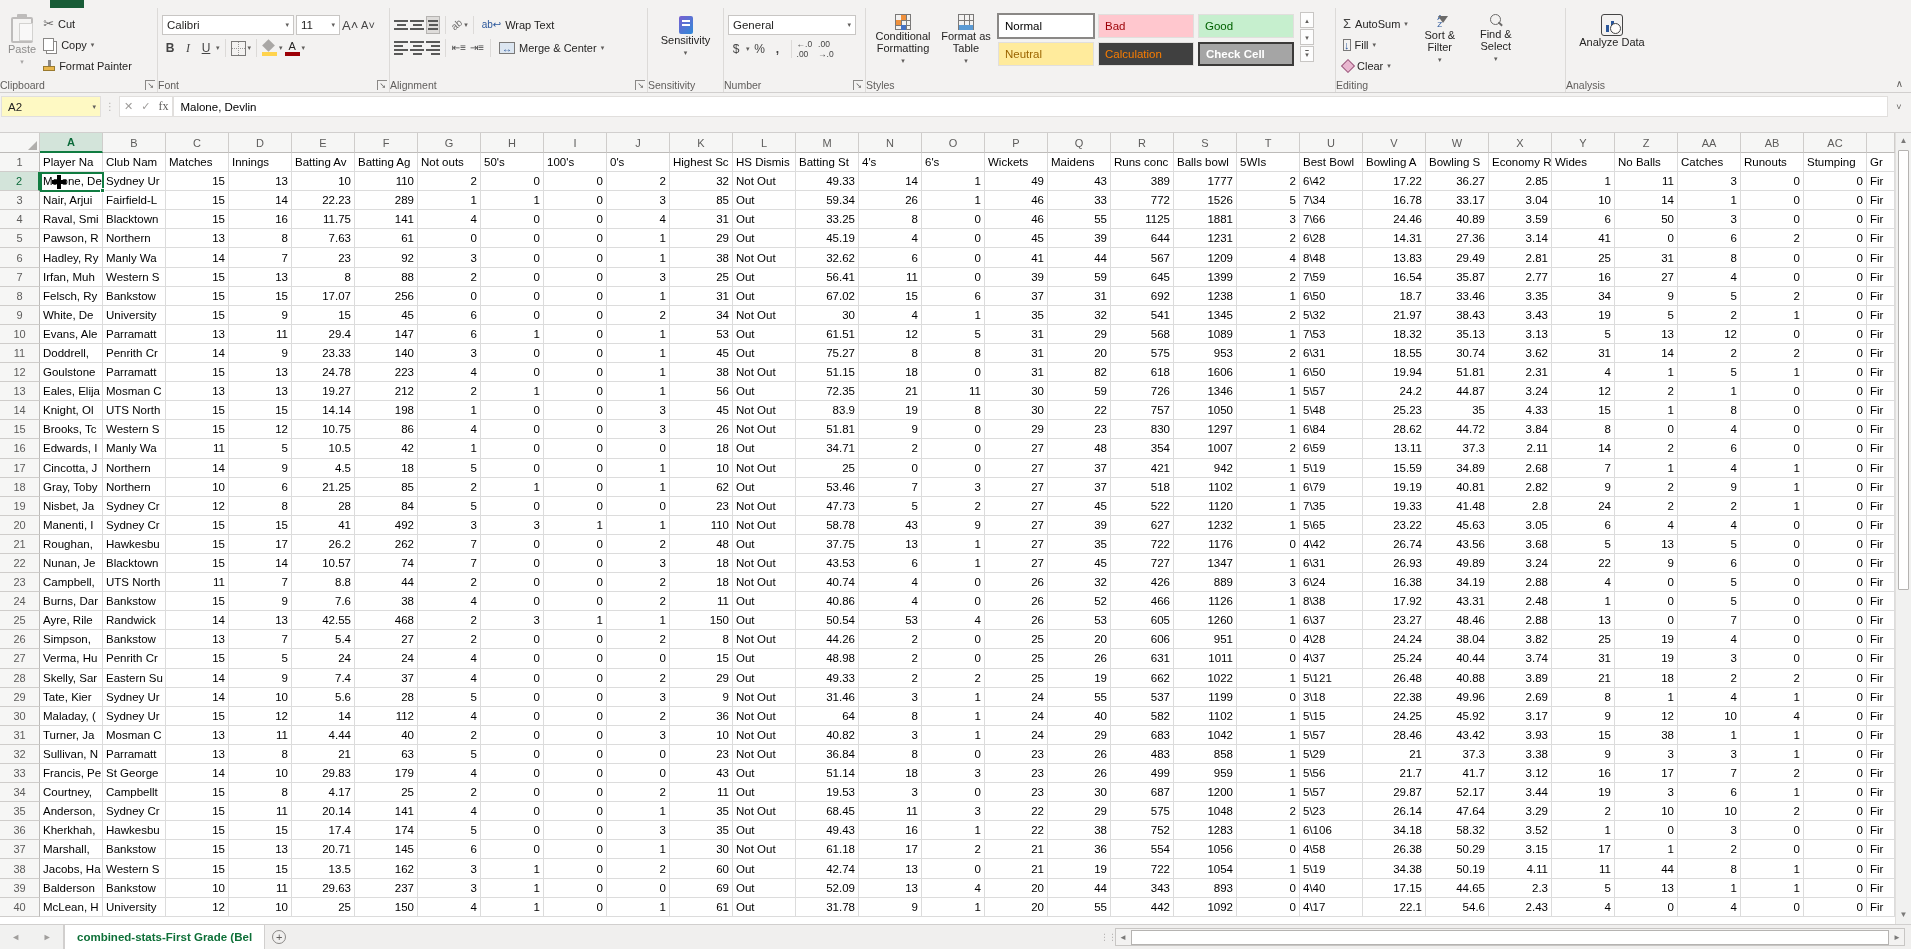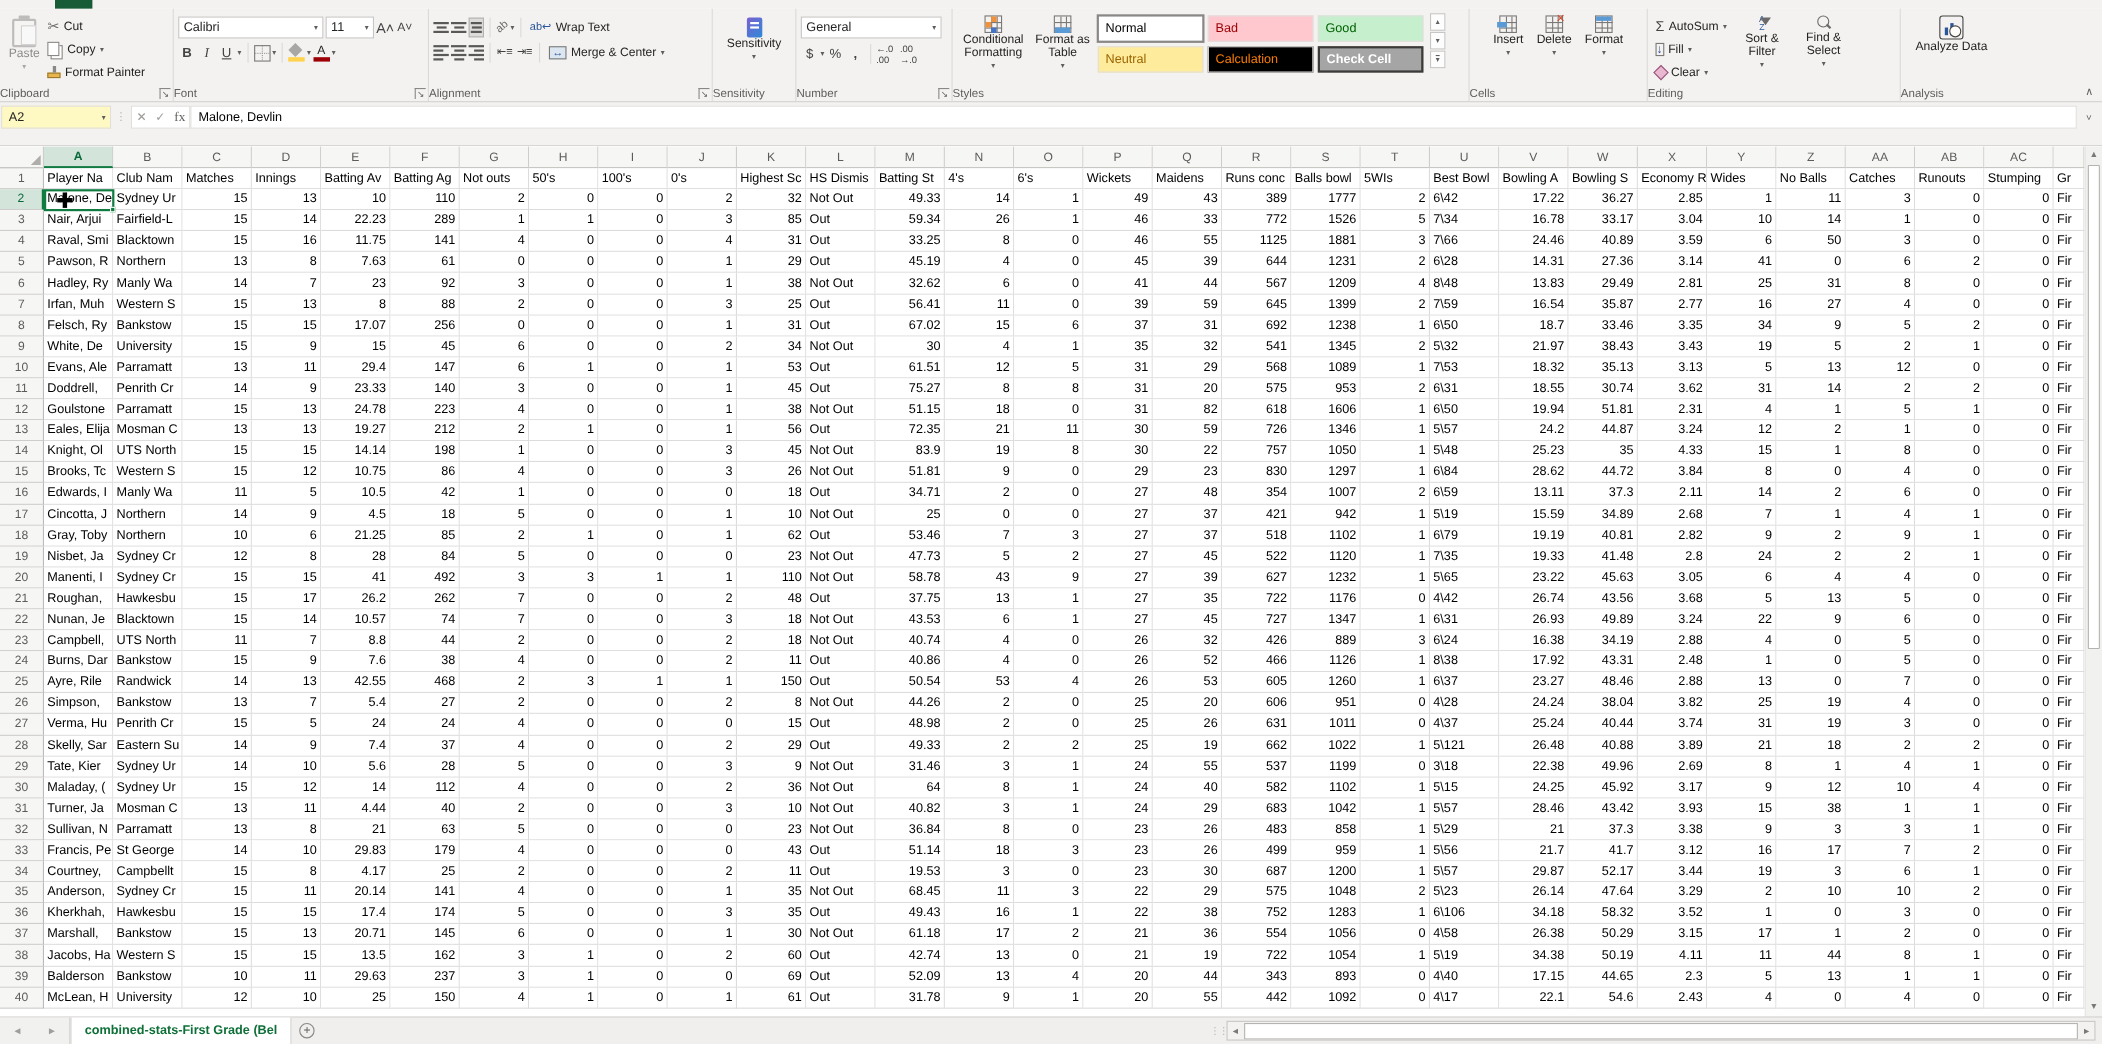--- a/index.html
+++ b/index.html
@@ -310,52 +310,32 @@
         <div class="bigbtn" style="width:60px">
           <span class="ic-grid fat"></span>
           <span>Format as Table</span>
           <span class="caret">▾</span>
         </div>
         <div class="gallery" id="style-gallery">
             <div class="gcell sel " style="background:#ffffff;color:#000000">Normal</div>
             <div class="gcell  " style="background:#ffc7ce;color:#9c0006">Bad</div>
             <div class="gcell  " style="background:#c6efce;color:#006100">Good</div>
             <div class="gcell  " style="background:#ffeb9c;color:#9c6500">Neutral</div>
-            <div class="gcell  " style="background:#000000;color:#fa7d00">Calculation</div>
+            <div class="gcell  " style="background:#404040;color:#fa7d00">Calculation</div>
             <div class="gcell  dark" style="background:#a5a5a5;color:#ffffff">Check Cell</div>
           </div>
         <div class="garrows">
           <span>▴</span>
           <span>▾</span>
           <span style="text-decoration:overline">▾</span>
         </div>
       </div>
       <div class="rg-label">Styles</div>
     </div>
 
-    <div class="rg" style="width:162px">
-      <div class="rg-body" style="justify-content:center;width:100%;gap:4px">
-        <div class="bigbtn">
-            <span class="ic-grid ins"></span>
-            <span>Insert</span>
-            <span class="caret">▾</span>
-          </div>
-        <div class="bigbtn">
-            <span class="ic-grid del"></span>
-            <span>Delete</span>
-            <span class="caret">▾</span>
-          </div>
-        <div class="bigbtn">
-            <span class="ic-grid fmt"></span>
-            <span>Format</span>
-            <span class="caret">▾</span>
-          </div>
-      </div>
-      <div class="rg-label">Cells</div>
-    </div>
 
     <div class="rg" style="width:230px">
       <div class="rg-body" style="gap:2px">
         <div class="smallcol">
           <div class="sbtn">
               <span class="ic" style="color:#444">Σ</span>
               <span>AutoSum</span>
               <span class="caret">▾</span>
             </div>
           <div class="sbtn">

